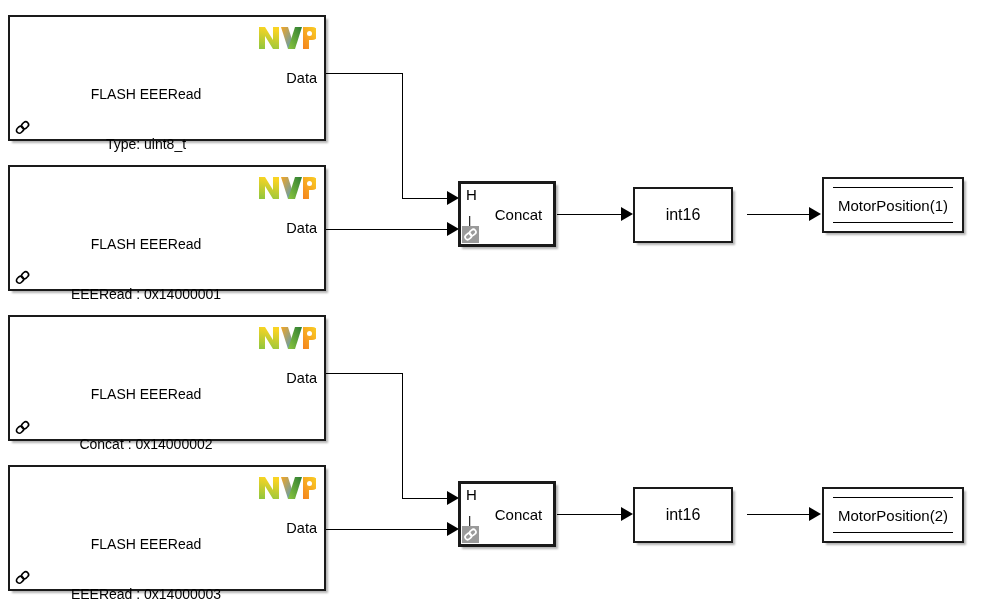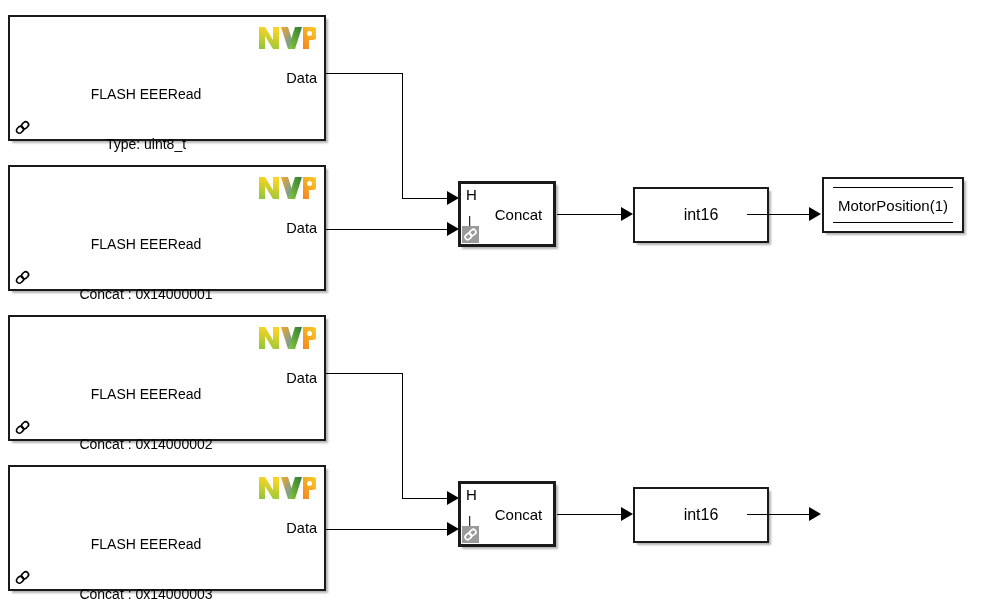--- a/index.html
+++ b/index.html
@@ -112,21 +112,21 @@
     position: absolute;
     left: 7px;
     top: 30px;
     font-size: 13px;
     line-height: 13px;
     color: #000;
   }
 
   
   .int-blk {
-    width: 136px;
+    width: 100px;
     height: 56px;
   }
   .int-label {
     position: absolute;
     inset: 0;
     display: flex;
     align-items: center;
     justify-content: center;
     font-size: 16px;
     color: #000;
@@ -228,21 +228,21 @@
       <svg viewBox="0 0 116 52" width="58" height="26">
         <path d="M2 48 L2 4 L14 4 L30 30 L30 4 L42 4 L42 48 L30 48 L14 22 L14 48 Z" fill="url(#gN)"></path>
         <path d="M46 4 L60 4 L74 48 L60 48 Z" fill="url(#gX1)"></path>
         <path d="M74 4 L88 4 L74 48 L60 48 Z" fill="url(#gX2)"></path>
         <path d="M90 4 L108 4 A13 13 0 0 1 108 30 L102 30 L102 48 L90 48 Z" fill="url(#gP)"></path>
         <circle cx="103" cy="17" r="5" fill="#ffffff"></circle>
       </svg>
     </div>
     <div class="flash-text">
       <div>FLASH EEERead</div>
-      <div>Concat : 0x14000001</div>
+      <div>EEERead : 0x14000001</div>
       <div>Type: uint8_t</div>
     </div>
     <div class="port-label">Data</div>
     <div class="link-badge">
       <svg viewBox="0 0 20 20" width="19" height="19">
         <g transform="rotate(-42 10 10)" fill="none" stroke="#000" stroke-width="1.7">
           <rect x="2.5" y="7" width="8" height="6" rx="3"></rect>
           <rect x="9.5" y="7" width="8" height="6" rx="3"></rect>
         </g>
       </svg>
@@ -318,21 +318,21 @@
       <svg viewBox="0 0 116 52" width="58" height="26">
         <path d="M2 48 L2 4 L14 4 L30 30 L30 4 L42 4 L42 48 L30 48 L14 22 L14 48 Z" fill="url(#gN)"></path>
         <path d="M46 4 L60 4 L74 48 L60 48 Z" fill="url(#gX1)"></path>
         <path d="M74 4 L88 4 L74 48 L60 48 Z" fill="url(#gX2)"></path>
         <path d="M90 4 L108 4 A13 13 0 0 1 108 30 L102 30 L102 48 L90 48 Z" fill="url(#gP)"></path>
         <circle cx="103" cy="17" r="5" fill="#ffffff"></circle>
       </svg>
     </div>
     <div class="flash-text">
       <div>FLASH EEERead</div>
-      <div>Concat : 0x14000003</div>
+      <div>EEERead : 0x14000003</div>
       
     </div>
     <div class="port-label">Data</div>
     <div class="link-badge">
       <svg viewBox="0 0 20 20" width="19" height="19">
         <g transform="rotate(-42 10 10)" fill="none" stroke="#000" stroke-width="1.7">
           <rect x="2.5" y="7" width="8" height="6" rx="3"></rect>
           <rect x="9.5" y="7" width="8" height="6" rx="3"></rect>
         </g>
       </svg>
@@ -364,14 +364,19 @@
   <div class="wire-h" style="left:557px; top:514px; width:67px;"></div>
   <div class="arrow" style="left:621px; top:507px;"></div>
 
   <div class="blk int-blk" style="left:633px; top:487px;">
     <div class="int-label">int16</div>
   </div>
 
   <div class="wire-h" style="left:747px; top:514px; width:67px;"></div>
   <div class="arrow" style="left:809px; top:507px;"></div>
 
+  <div class="blk dsw-blk" style="left:822px; top:487px;">
+    <div class="dsw-rule top"></div>
+    <div class="dsw-inner">MotorPosition(2)</div>
+    <div class="dsw-rule bottom"></div>
+  </div>
 
 </div>
 
 </body></html>

